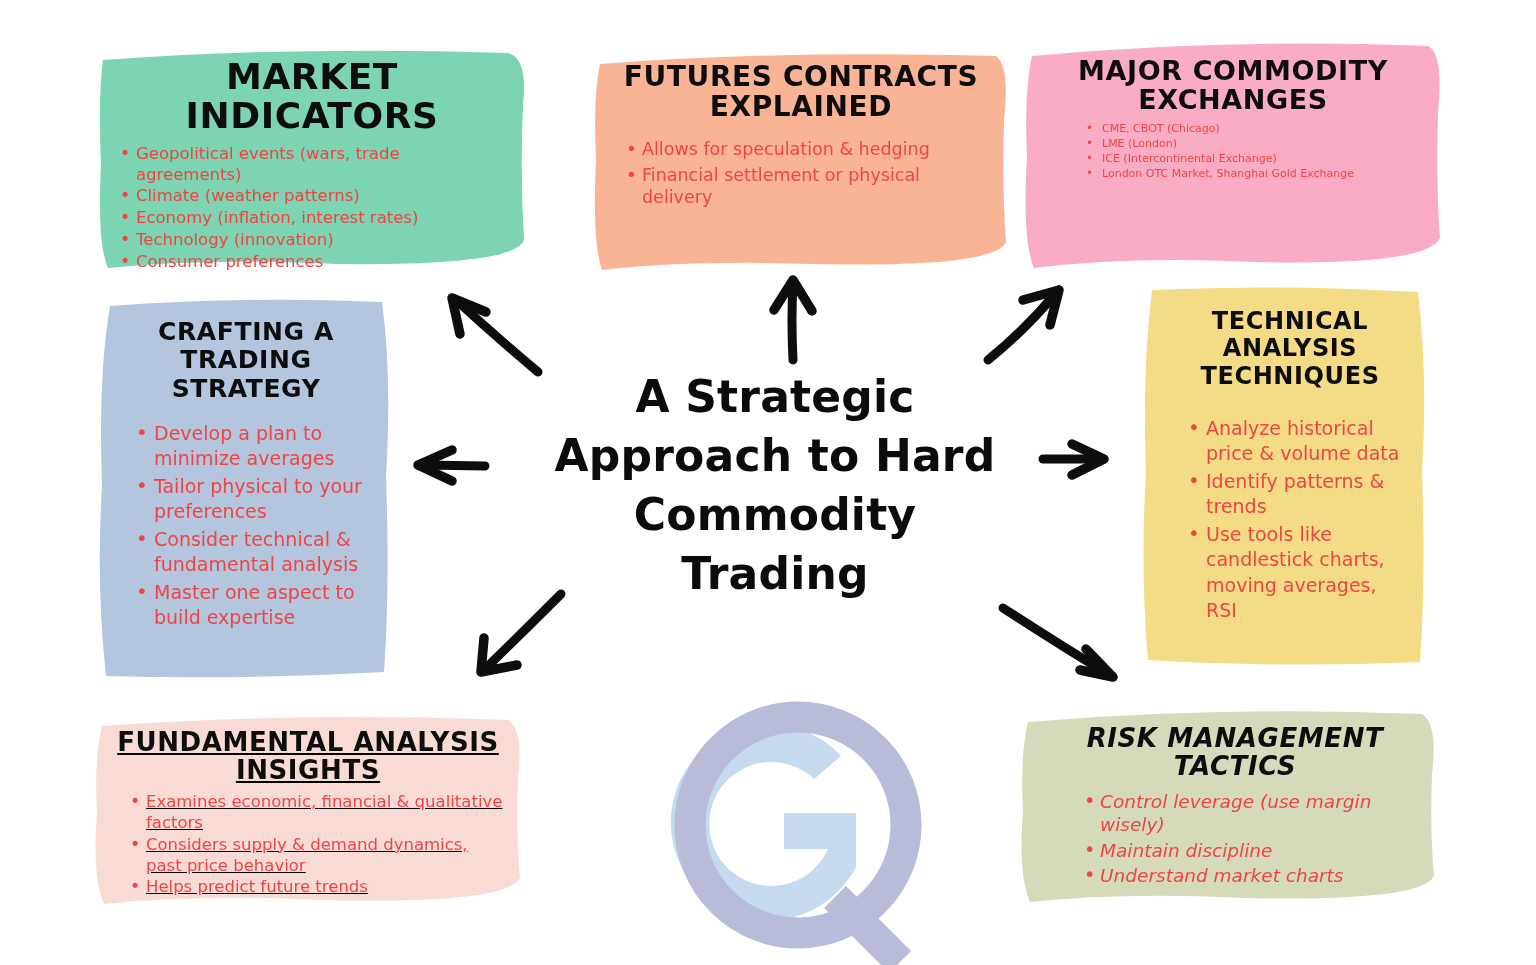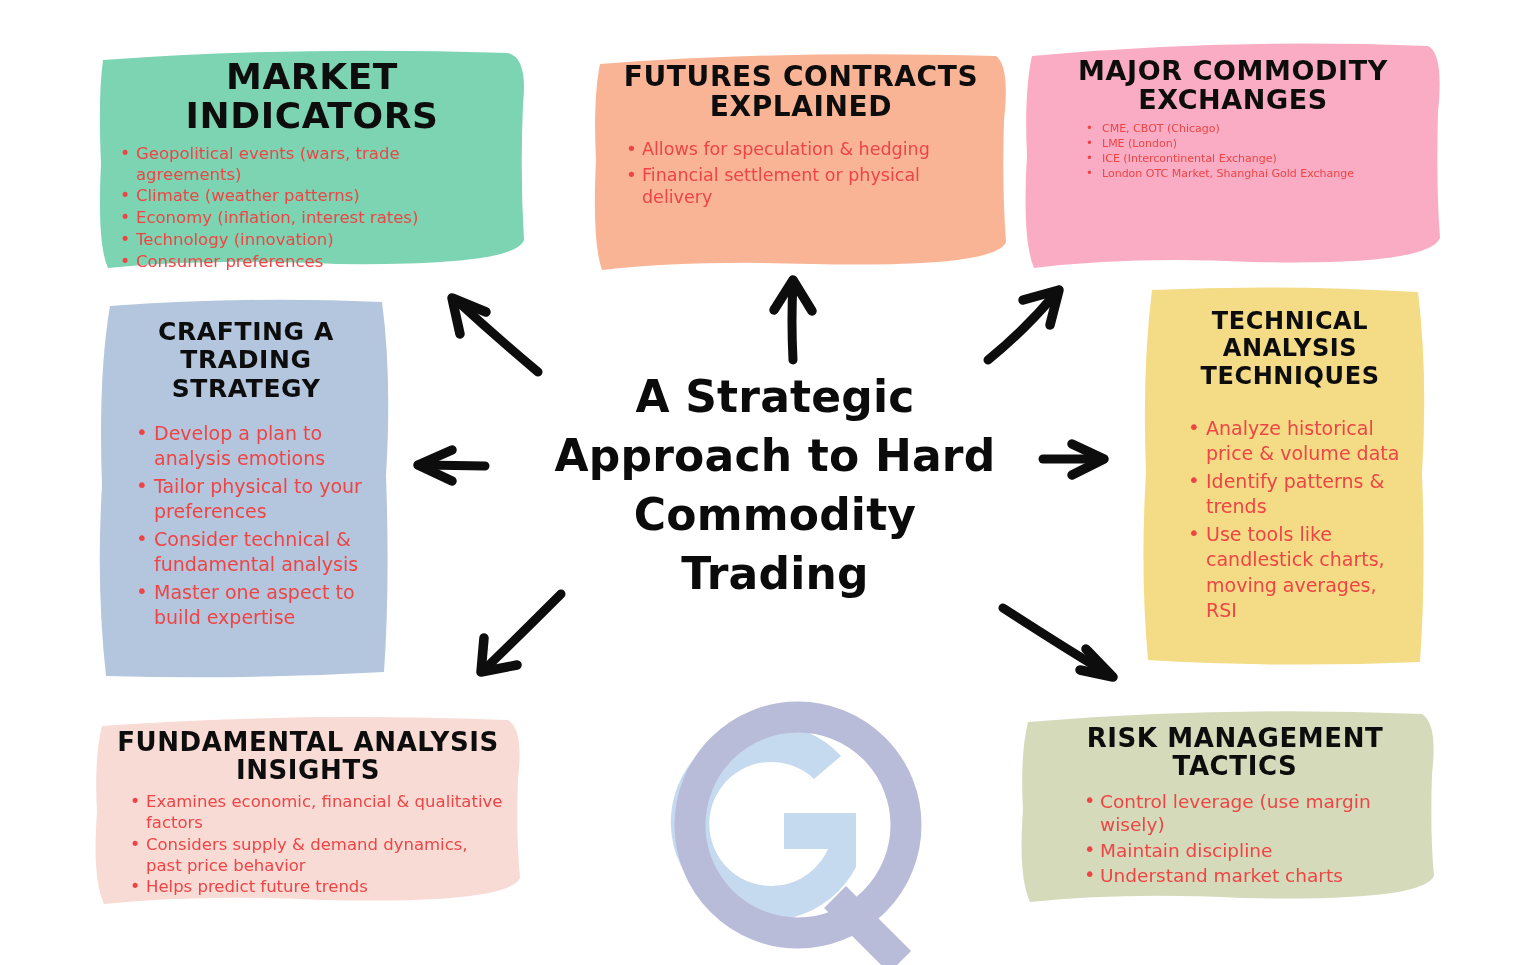--- a/index.html
+++ b/index.html
@@ -61,25 +61,25 @@
   #card-commodity-exchanges li { font-size: 11px; }
 
   #card-trading-strategy { left: 96px; top: 296px; width: 296px; height: 386px; padding: 22px 18px 14px 22px; }
   #card-trading-strategy .card-title { font-size: 25px; margin-bottom: 18px; line-height: 1.13; }
   #card-trading-strategy li { font-size: 19px; margin-bottom: 3px; line-height: 1.32; padding-left: 22px; }
 
   #card-technical-analysis { left: 1140px; top: 284px; width: 288px; height: 384px; padding: 24px 16px 14px 28px; }
   #card-technical-analysis .card-title { font-size: 24px; margin-bottom: 26px; line-height: 1.14; }
   #card-technical-analysis li { font-size: 19px; margin-bottom: 3px; line-height: 1.32; padding-left: 22px; }
 
-  #card-fundamental-analysis { left: 92px; top: 712px; width: 432px; height: 196px; padding-top: 16px; }
+  #card-fundamental-analysis { left: 92px; top: 712px; width: 432px; height: 196px; padding-top: 16px; text-decoration: underline; }
   #card-fundamental-analysis .card-title { font-size: 26px; margin-bottom: 5px; }
   #card-fundamental-analysis li { font-size: 16.5px; }
 
-  #card-risk-management { left: 1018px; top: 706px; width: 420px; height: 200px; padding: 18px 18px 14px 62px; }
+  #card-risk-management { left: 1018px; top: 706px; width: 420px; height: 200px; padding: 18px 18px 14px 62px; font-style: italic; }
   #card-risk-management .card-title { font-size: 26px; margin-bottom: 10px; margin-left: -30px; }
   #card-risk-management li { font-size: 18.5px; margin-bottom: 2px; }
 
   
   #center-title {
     position: absolute;
     left: 540px; top: 368px; width: 470px;
     text-align: center;
     font-size: 44px;
     font-weight: 700;
@@ -205,21 +205,21 @@
   <div class="card" id="card-trading-strategy">
     <svg class="cardbg" viewBox="0 0 296 386" preserveAspectRatio="none">
       <path d="M14,10 Q150,0 286,6 Q296,80 290,180 Q294,290 288,376 Q150,384 10,380 Q0,290 6,190 Q2,80 14,10 Z" fill="#b4c6de"></path>
     </svg>
     <div class="card-title">
       <div>CRAFTING A</div>
       <div>TRADING</div>
       <div>STRATEGY</div>
     </div>
     <ul style="padding-left:14px;">
-      <li>Develop a plan to analysis emotions</li>
+      <li>Develop a plan to minimize averages</li>
       <li>Tailor physical to your preferences</li>
       <li>Consider technical &amp; fundamental analysis</li>
       <li>Master one aspect to build expertise</li>
     </ul>
   </div>
 
   <div class="card" id="card-technical-analysis">
     <svg class="cardbg" viewBox="0 0 288 384" preserveAspectRatio="none">
       <path d="M12,6 Q140,0 278,8 Q288,90 282,190 Q286,292 280,378 Q140,384 8,376 Q0,288 6,188 Q2,86 12,6 Z" fill="#f4dc87"></path>
     </svg>

